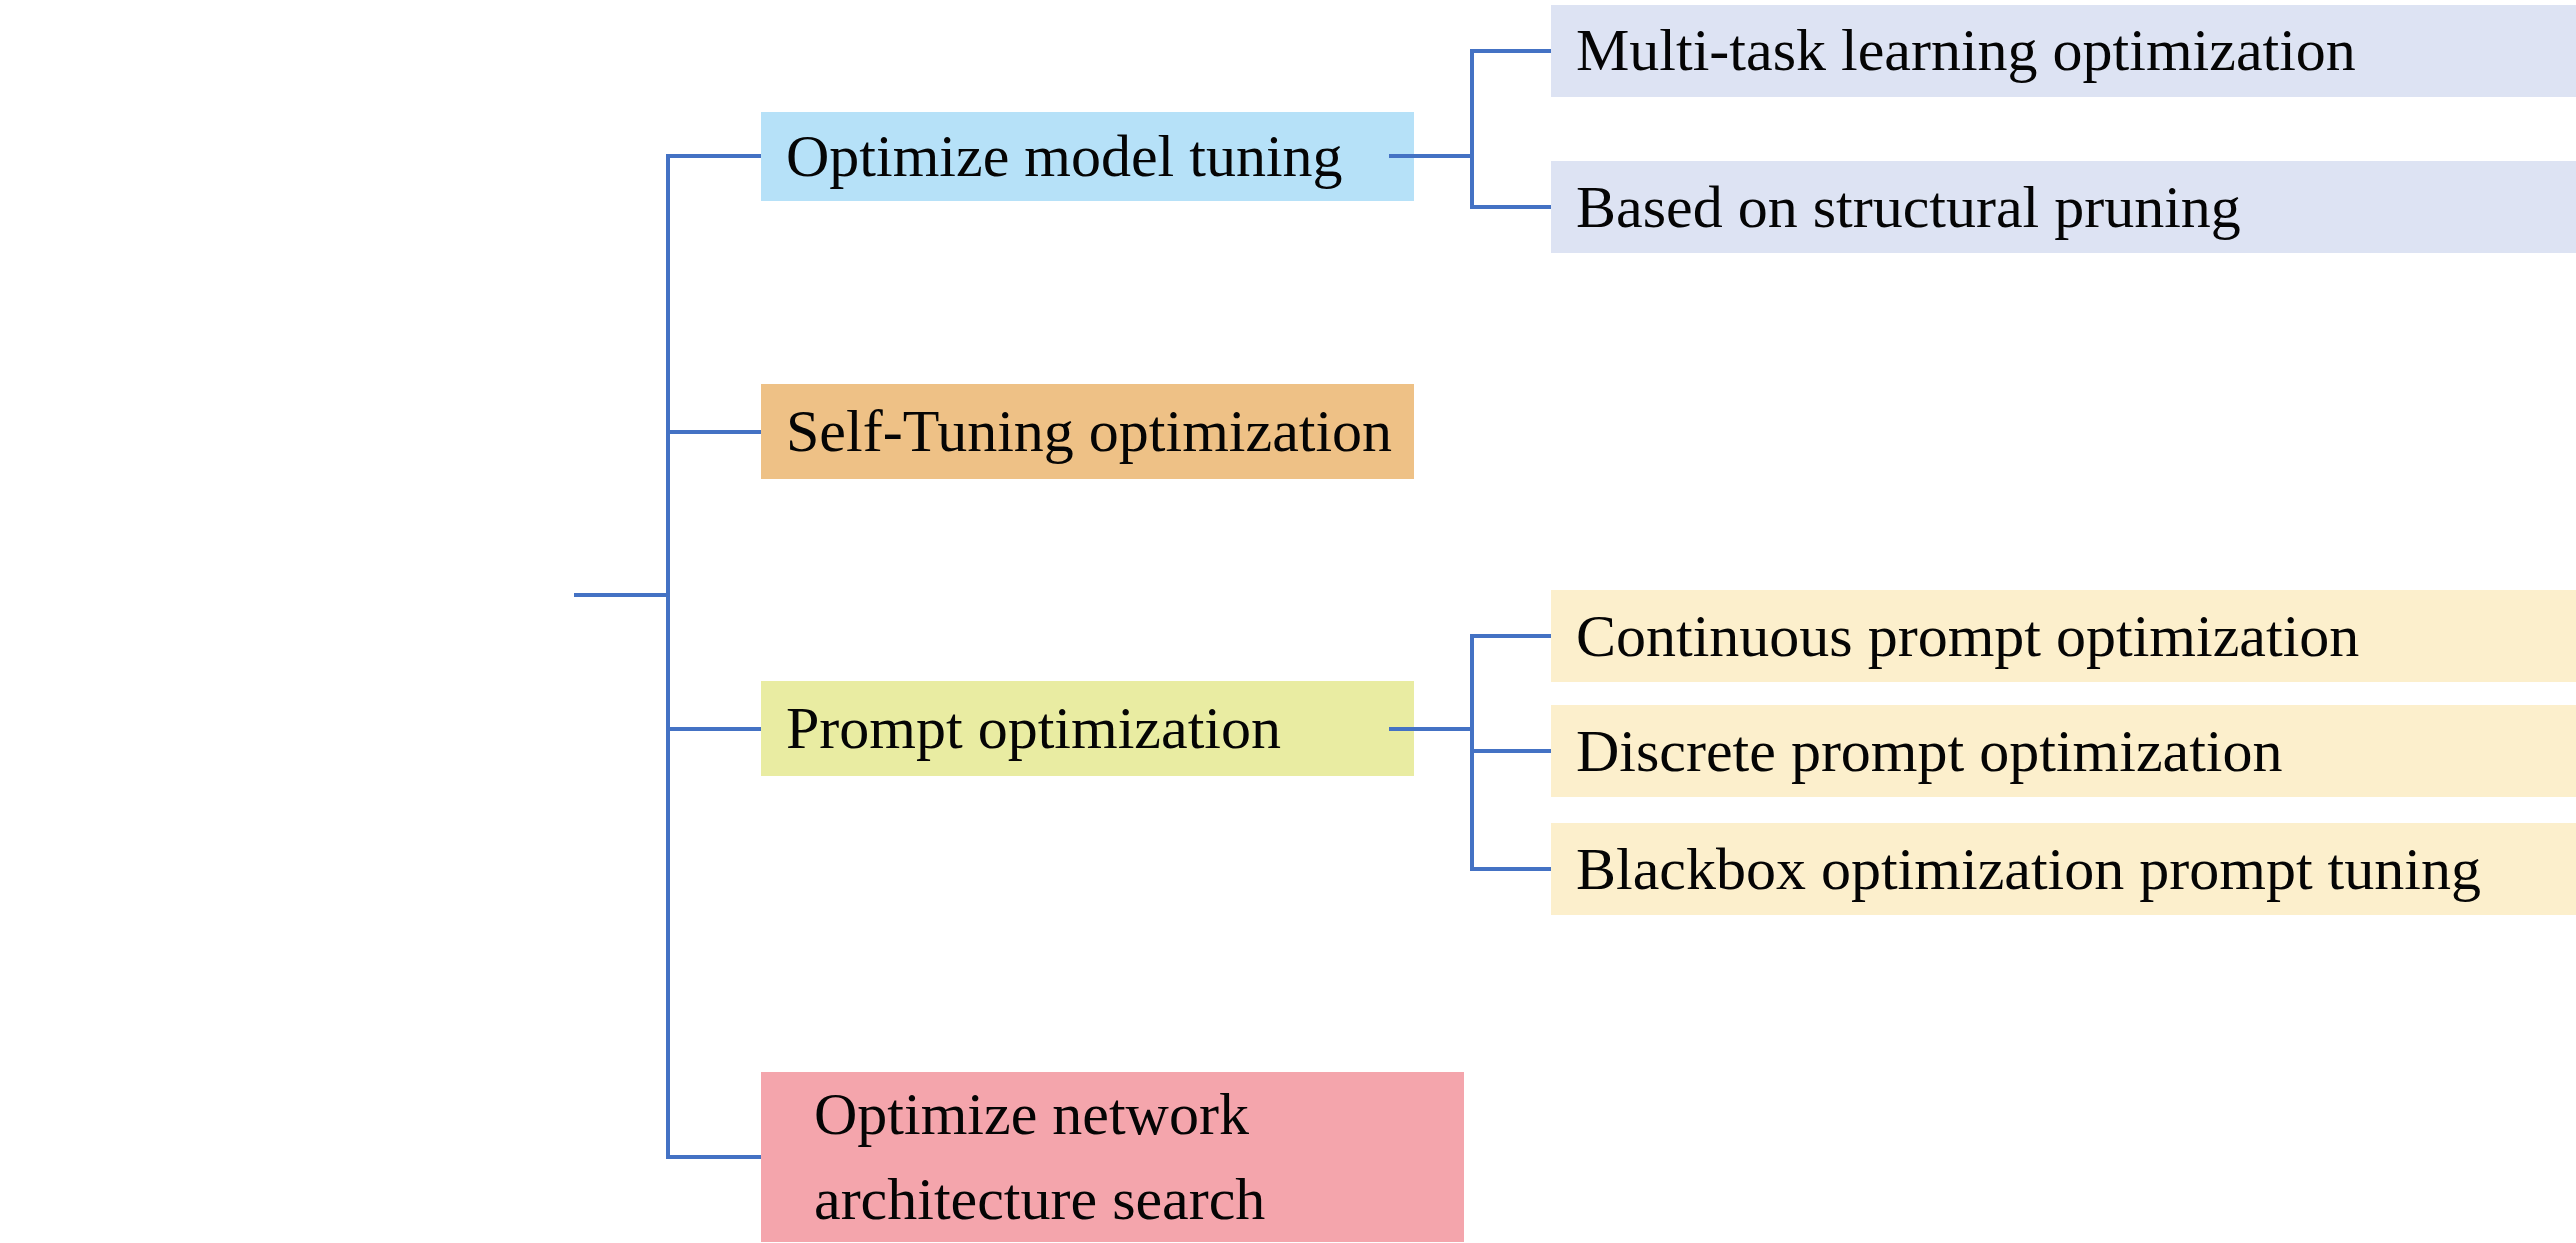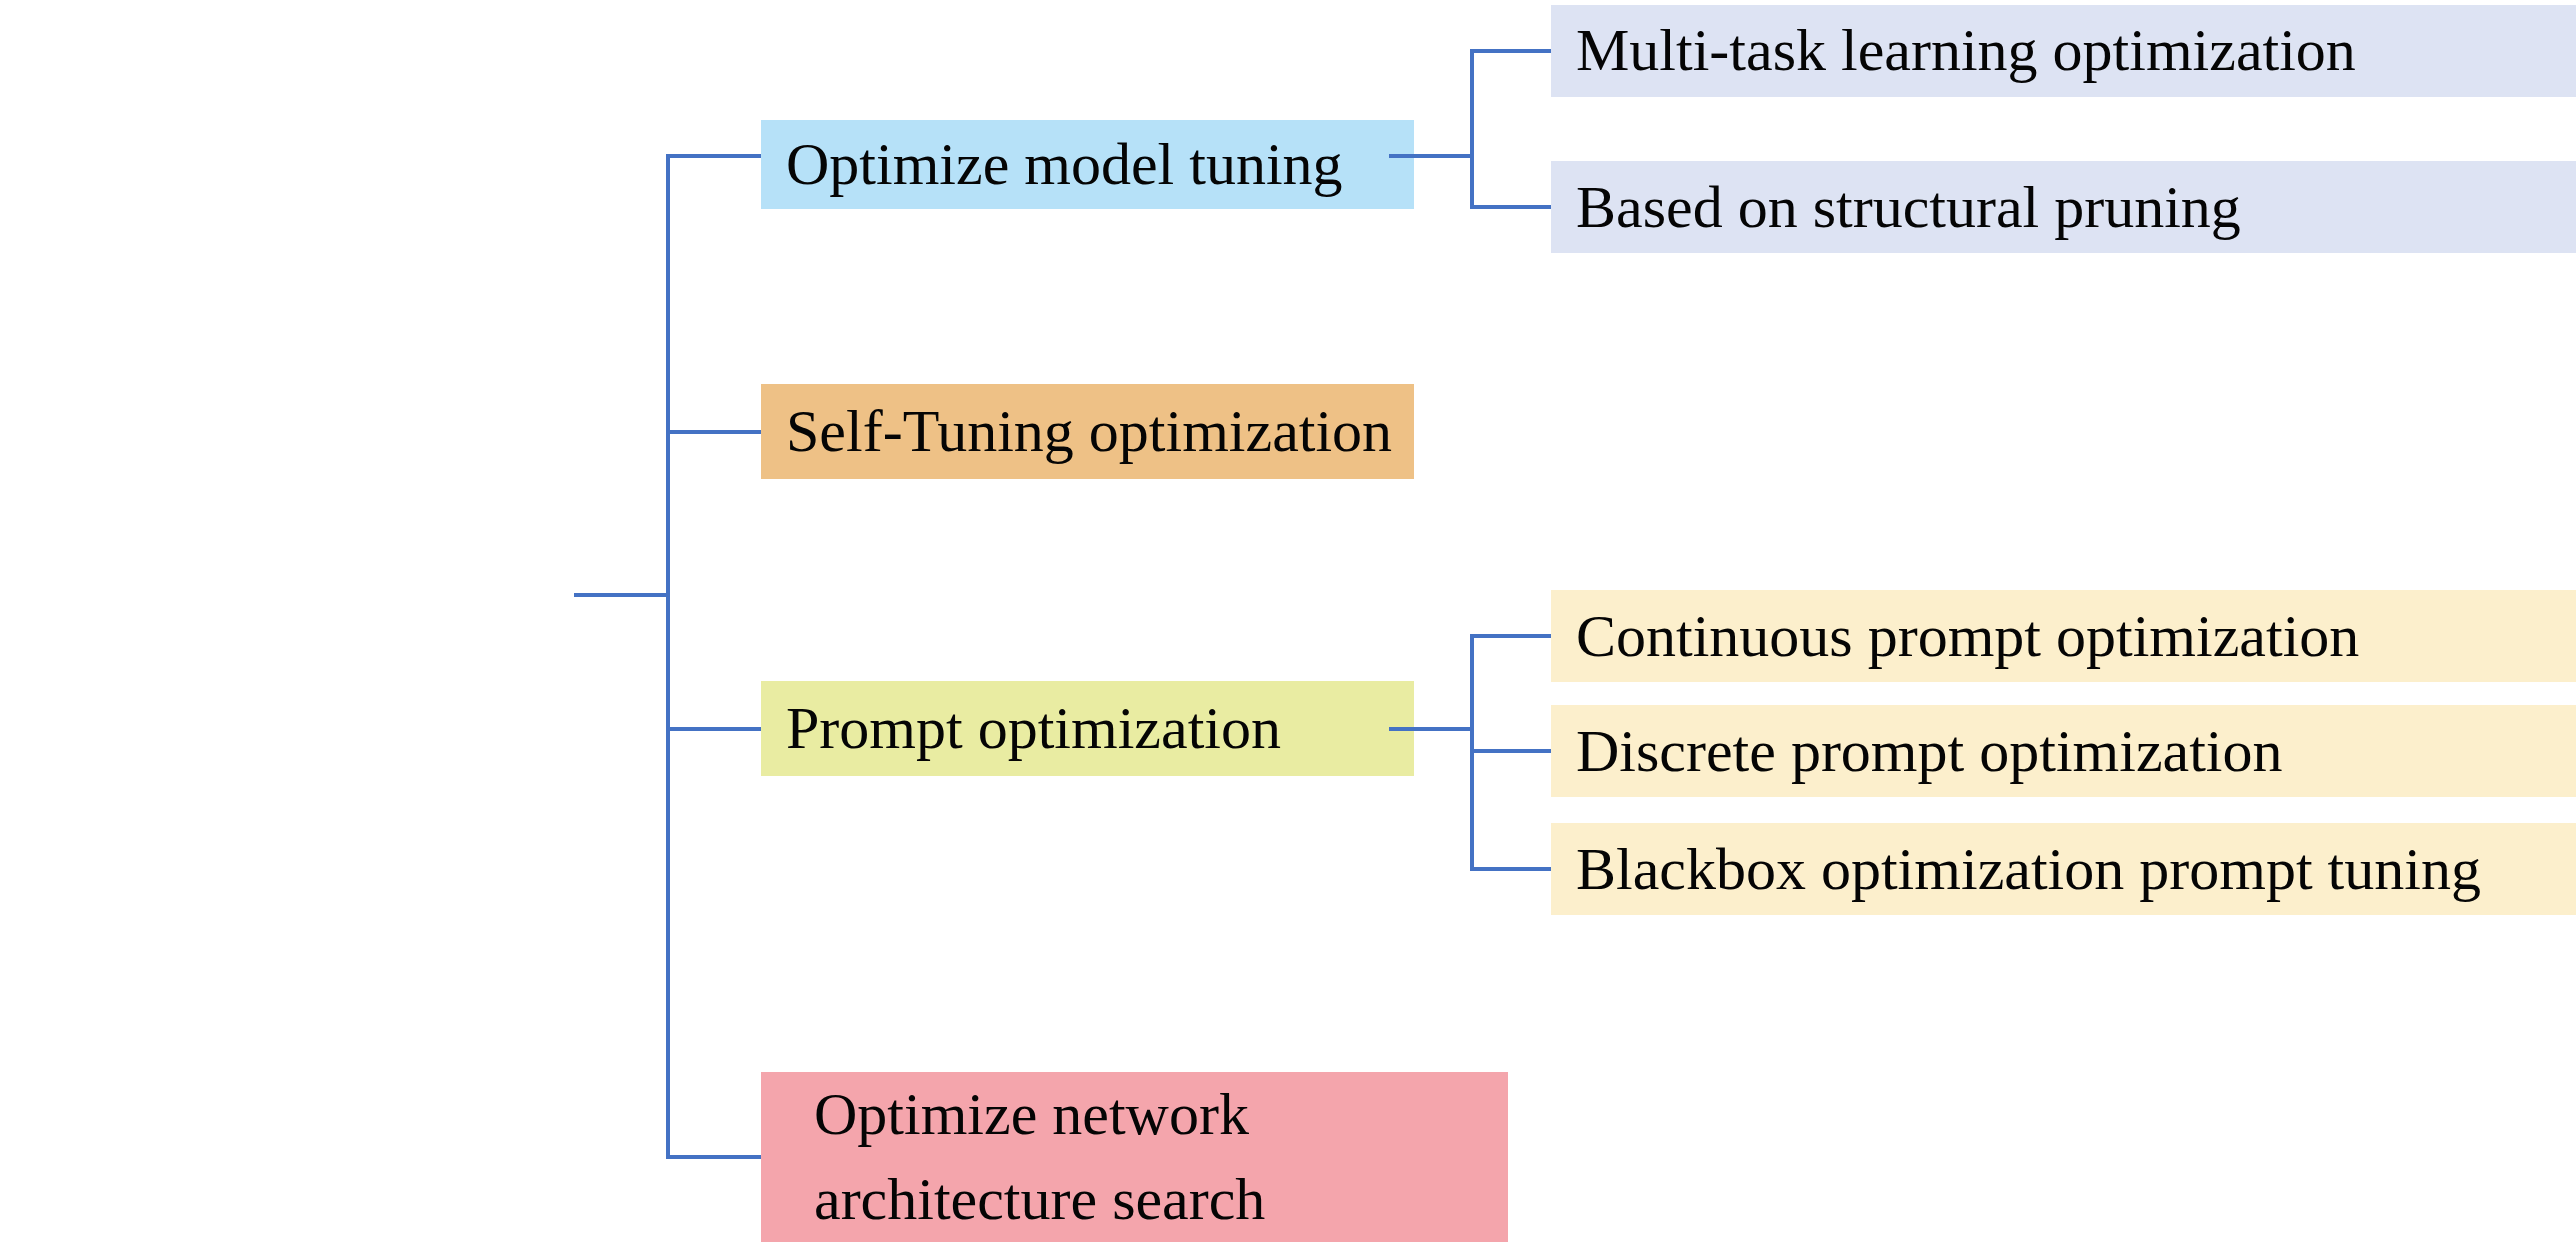--- a/index.html
+++ b/index.html
@@ -26,34 +26,34 @@
   }
   .node.pad {
     padding-left: 25px;
   }
   .node.center {
     justify-content: center;
   }
   .node.wrap {
     white-space: normal;
     padding-left: 53px;
-    padding-right: 66px;
+    padding-right: 22px;
     line-height: 1.42;
   }
   .line {
     position: absolute;
   }
 </style>
 </head>
 <body>
 
 <div class="canvas">
 
 
-  <div class="node pad" style="left: 761px; top: 112px; width: 628px; height: 89px; background-color: rgb(182, 225, 248); margin-top: 8px;">Optimize model tuning</div>
+  <div class="node pad" style="left: 761px; top: 112px; width: 628px; height: 89px; background-color: rgb(182, 225, 248);">Optimize model tuning</div>
 
   <div class="node pad" style="left: 761px; top: 681px; width: 628px; height: 95px; background-color: rgb(233, 236, 162);">Prompt optimization</div>
 
   <div class="node pad" style="left: 761px; top: 384px; width: 628px; height: 95px; background-color: rgb(238, 193, 134);">Self-Tuning optimization</div>
 
   <div class="node wrap" style="left: 761px; top: 1072px; width: 628px; height: 170px; background-color: rgb(244, 165, 172);">Optimize network architecture search</div>
 
   <div class="node pad" style="left: 1551px; top: 4.8px; width: 1025px; height: 92px; background-color: rgb(221, 227, 243);">Multi-task learning optimization</div>
 
   <div class="node pad" style="left: 1551px; top: 161px; width: 1025px; height: 92px; background-color: rgb(221, 227, 243);">Based on structural pruning</div>

